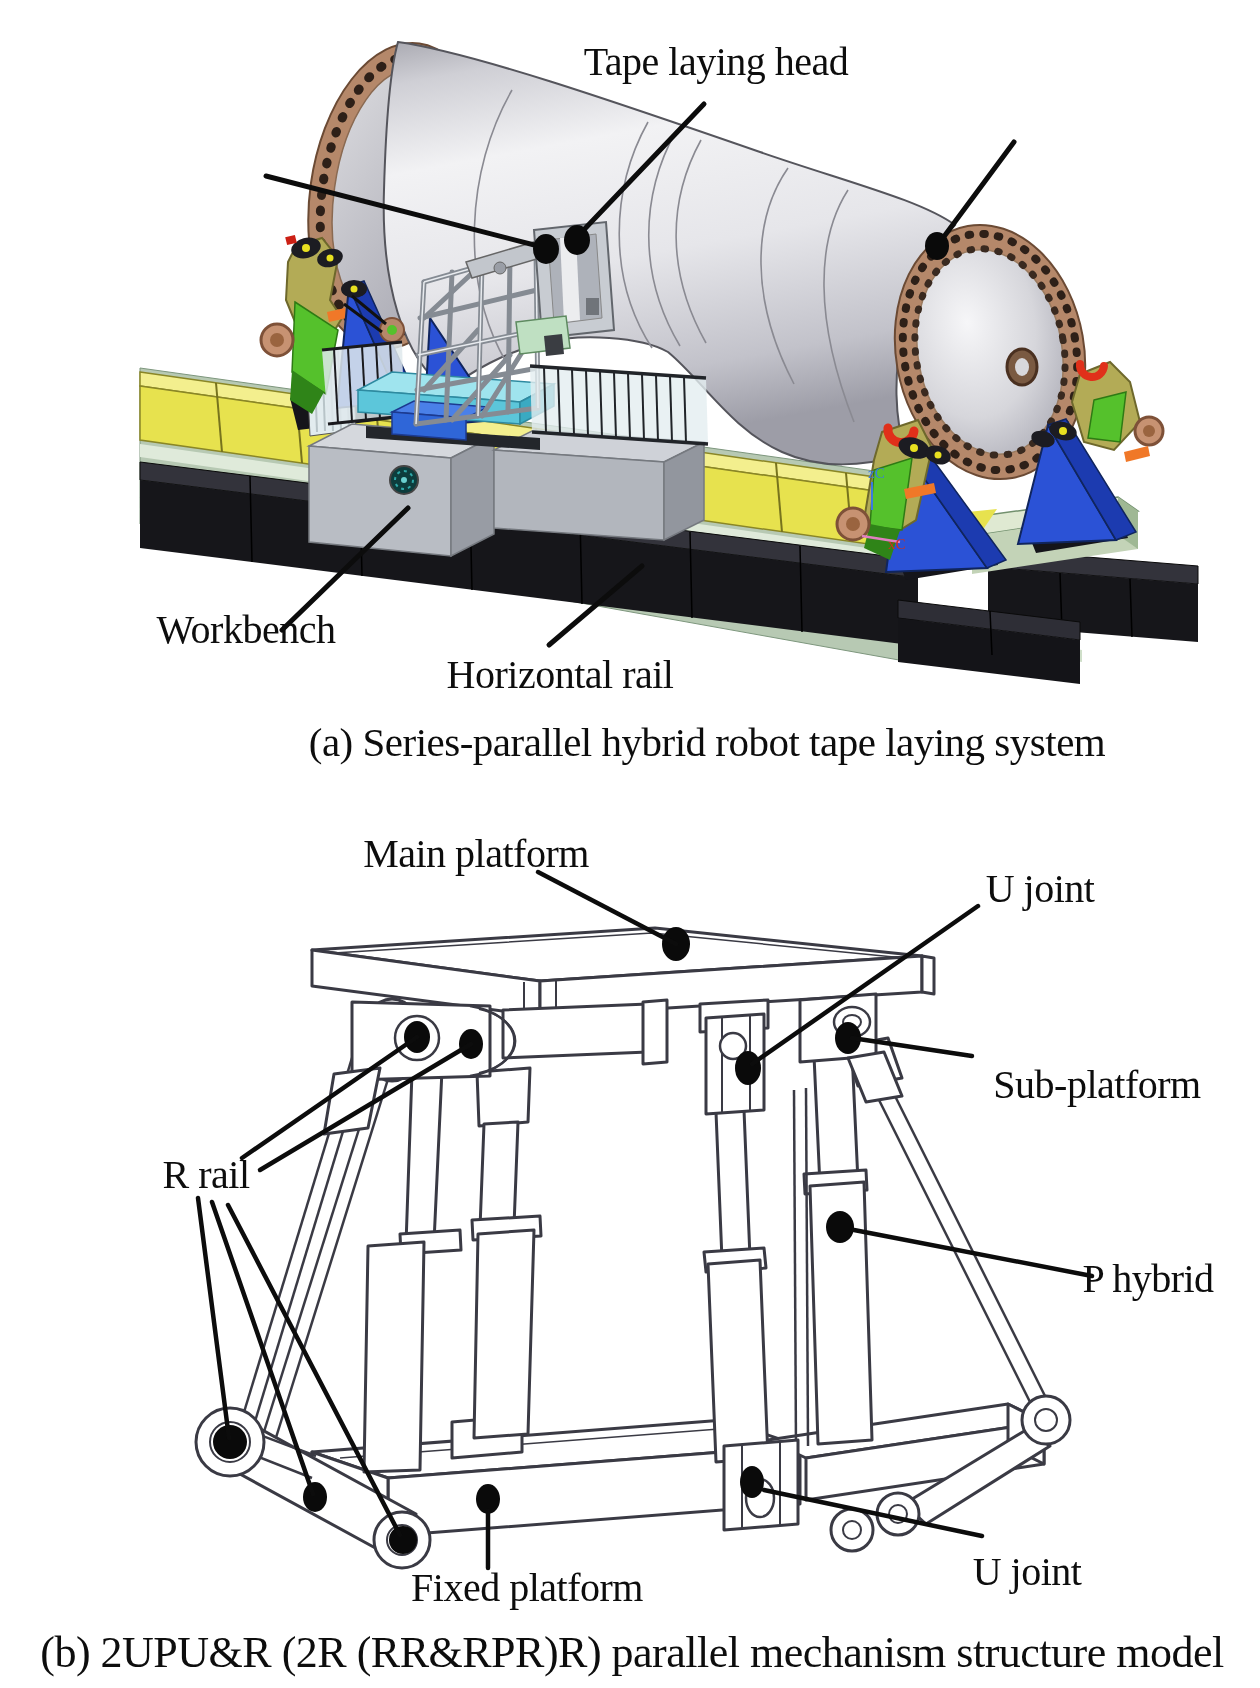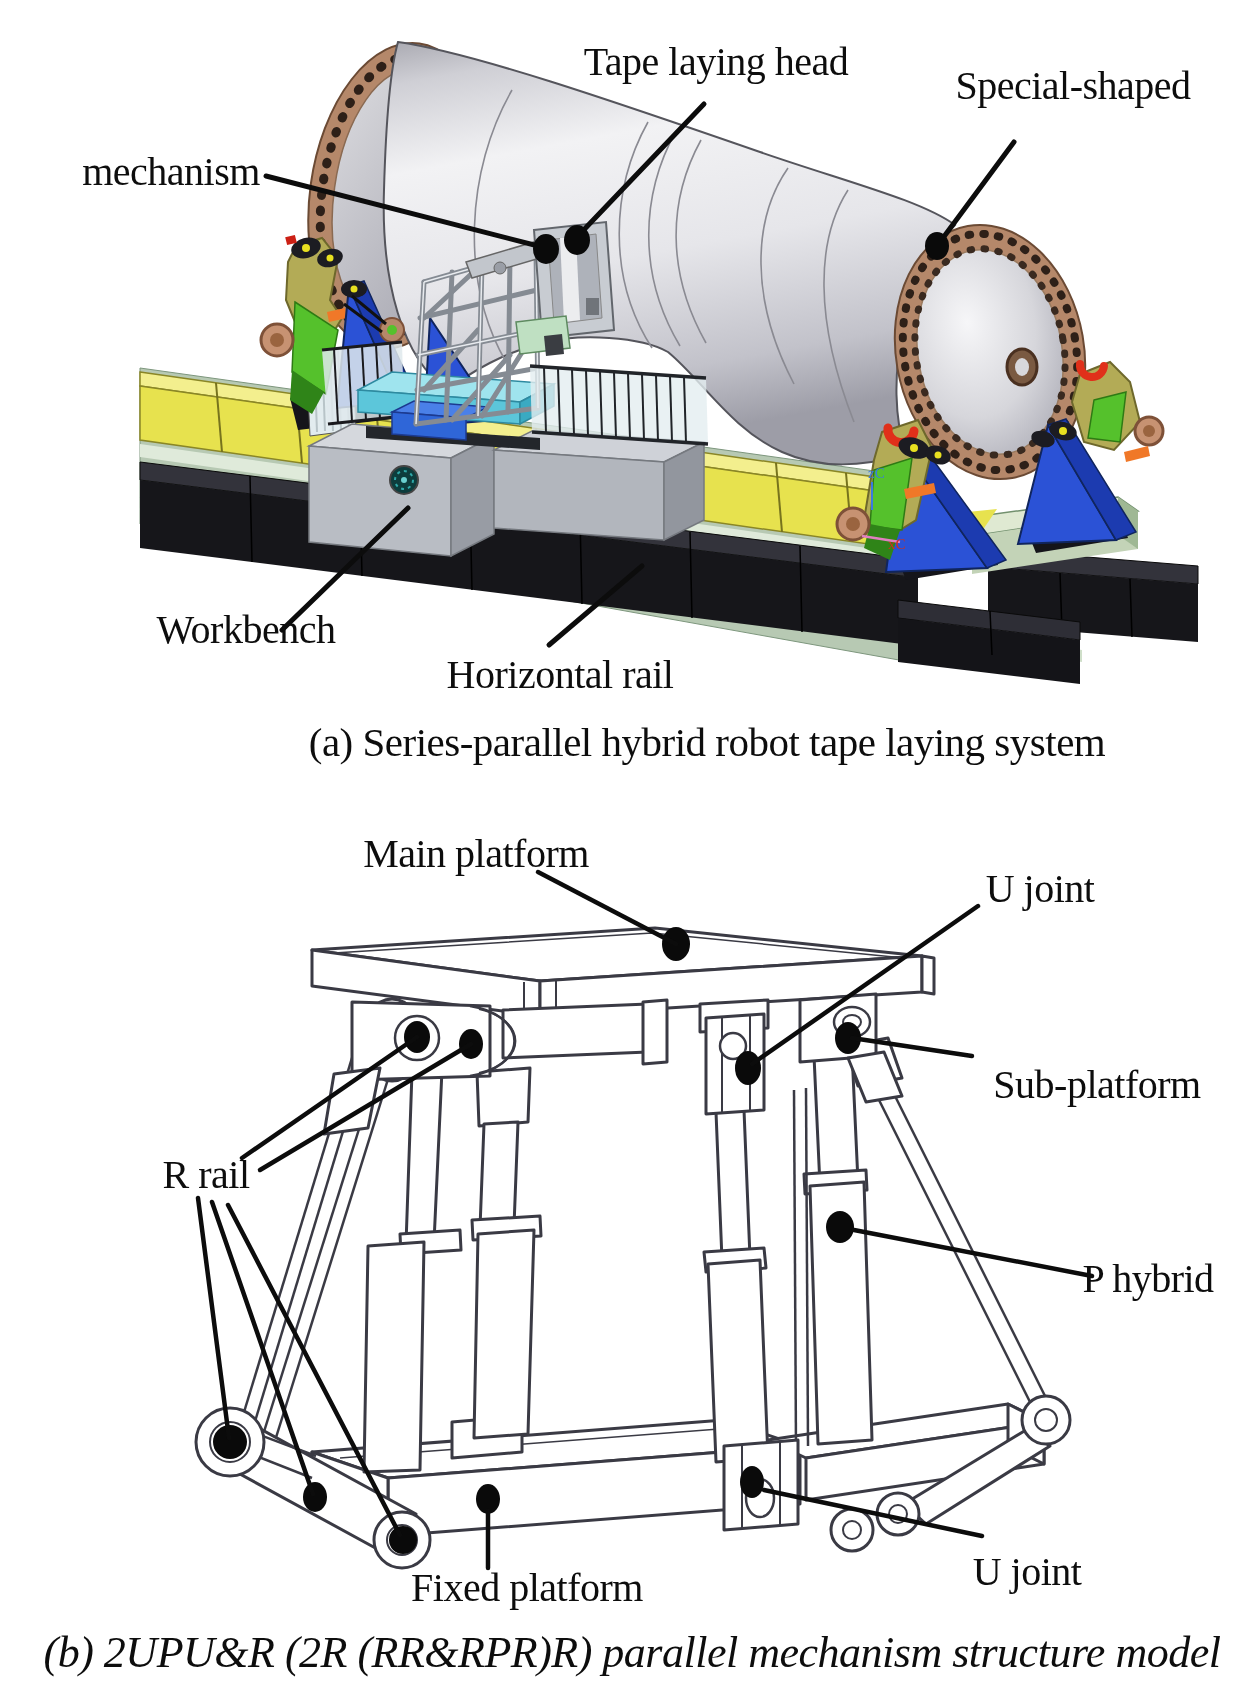--- a/index.html
+++ b/index.html
@@ -7,21 +7,21 @@
        font-family:"Liberation Serif", serif;}
   #art{position:absolute;left:0;top:0;z-index:1;}
   .lbl{position:absolute;z-index:2;transform:translate(-50%,-50%);
        font-size:40px;color:#0d0d0d;white-space:nowrap;
        letter-spacing:-0.5px;line-height:1.0;}
   .lbl2{line-height:55px;}
   .lbl2 div{white-space:nowrap;}
   .cap{position:absolute;z-index:2;transform:translate(-50%,-50%);
        color:#0d0d0d;white-space:nowrap;text-align:center;letter-spacing:-0.5px;}
   .cap-a{font-size:41px;}
-  .cap-b{font-size:44px;font-style:italic;}
+  .cap-b{font-size:44px;}
 </style>
 </head>
 <body>
 
 <svg id="art" width="1260" height="1688" viewBox="0 0 1260 1688">
   <defs>
     <linearGradient id="bodyGrad" x1="0" y1="0" x2="0.25" y2="1">
       <stop offset="0" stop-color="#a9a9b1"></stop>
       <stop offset="0.10" stop-color="#cfcfd5"></stop>
       <stop offset="0.30" stop-color="#f2f2f4"></stop>
@@ -454,24 +454,22 @@
       <line x1="228" y1="1205" x2="400" y2="1535"></line>
       <line x1="854" y1="1230" x2="1092" y2="1276"></line>
       <line x1="488" y1="1511" x2="488" y2="1568"></line>
       <line x1="764" y1="1490" x2="982" y2="1536"></line>
     </g>
   </g>
 </svg>
 
 <div class="lbl" style="left:716px;top:62px">Tape laying head</div>
 <div class="lbl lbl2" style="left:1073px;top:85px">
-  <div>Special-shaped</div>
 </div>
 <div class="lbl" style="left:171px;top:172px;line-height:50px">
-  <div>mechanism</div>
 </div>
 <div class="lbl" style="left:246px;top:630px">Workbench</div>
 <div class="lbl" style="left:560px;top:675px">Horizontal rail</div>
 <div class="cap cap-a" style="left:707px;top:742px">(a) Series-parallel hybrid robot tape laying system</div>
 
 <div class="lbl" style="left:476px;top:854px">Main platform</div>
 <div class="lbl" style="left:1040px;top:889px">U joint</div>
 <div class="lbl" style="left:1097px;top:1085px">Sub-platform</div>
 <div class="lbl" style="left:206px;top:1175px">R rail</div>
 <div class="lbl" style="left:1148px;top:1279px">P hybrid</div>

